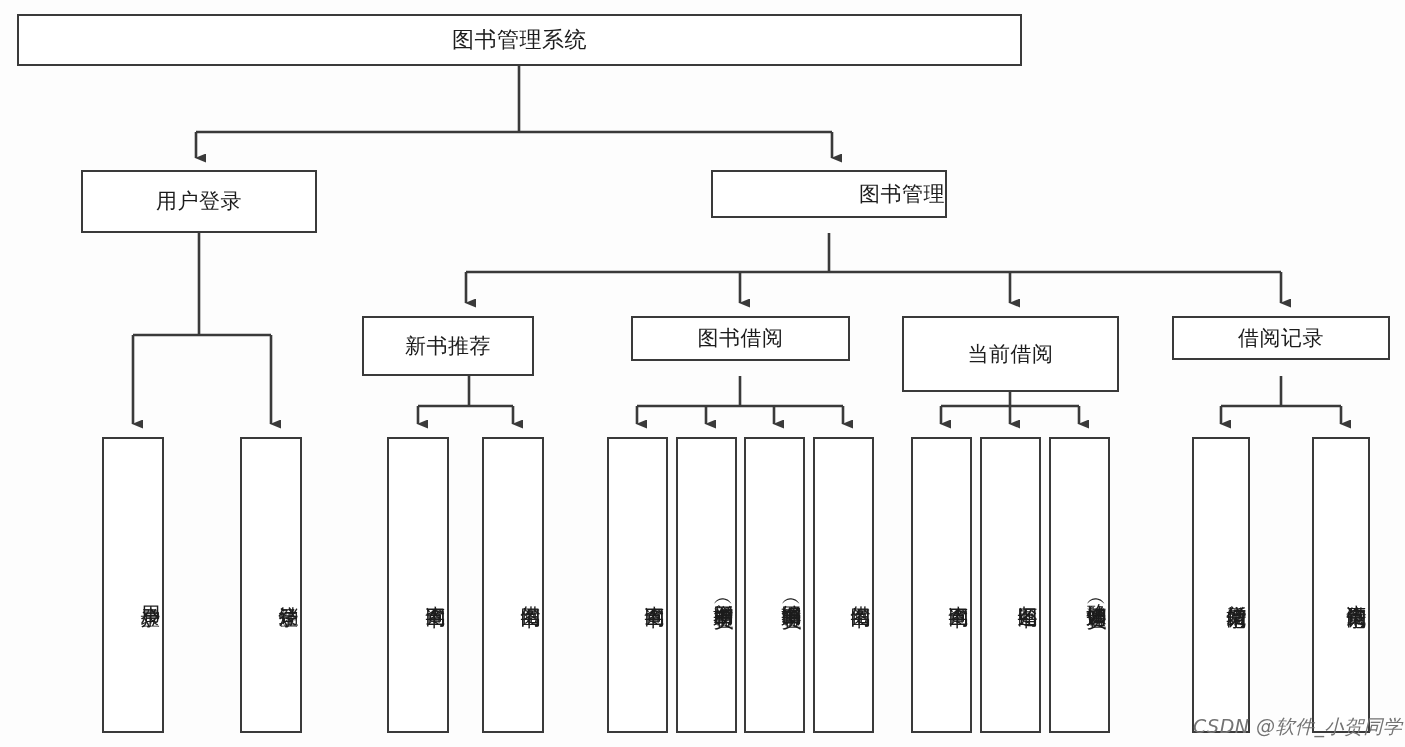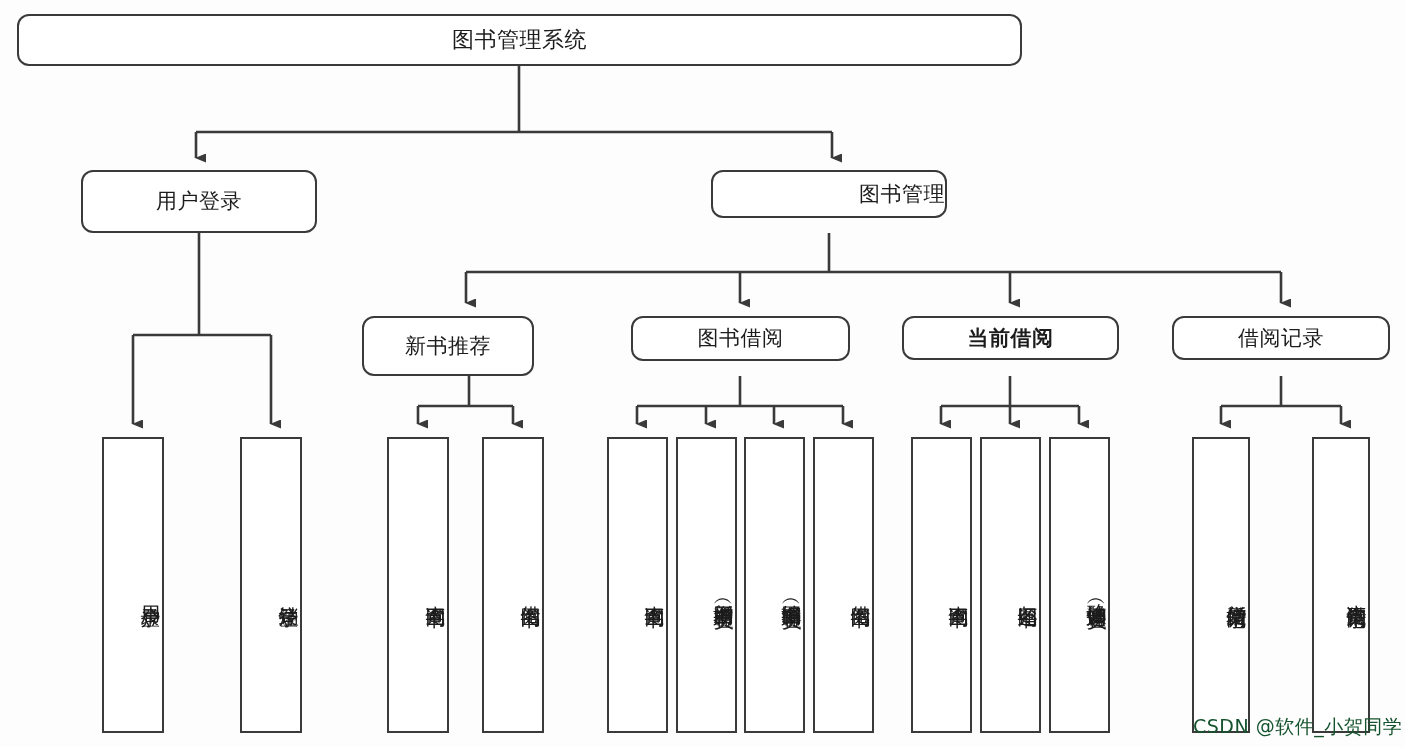--- a/index.html
+++ b/index.html
@@ -30,21 +30,20 @@
     border: 2px solid #3a3a3a;
     display: flex;
     align-items: center;
     justify-content: center;
     color: #1c1c1c;
   }
   .node.h-node {
     font-size: 21px;
     letter-spacing: 0.5px;
     line-height: 1;
-    border-radius: 12px;
   }
   .node.root-node {
     font-size: 22px;
   }
   .node.v-node {
     writing-mode: vertical-rl;
     text-orientation: upright;
     font-size: 20px;
     line-height: 1.18;
     letter-spacing: 1px;
@@ -52,25 +51,26 @@
     align-items: flex-start;
     justify-content: center;
     white-space: nowrap;
   }
   .node.v-node > span {
     writing-mode: vertical-rl;
     text-orientation: upright;
   }
   .watermark {
     position: absolute;
-    color: #14532d;
+    color: #737373;
     font-size: 19px;
     letter-spacing: 0.5px;
     white-space: nowrap;
     user-select: none;
+    font-style: italic;
   }
 </style>
 </head>
 <body>
 
 <div id="canvas">
 
   <svg class="wires" viewBox="0 0 1405 747">
     <defs>
       <marker id="arrow" markerWidth="9" markerHeight="11" refX="4.5" refY="10" orient="auto" markerUnits="userSpaceOnUse">
@@ -131,21 +131,21 @@
   <div class="node h-node" style="left:711px; top:170px; width:236px; height:48px;justify-content:flex-end;">
     <span>图书管理</span>
   </div>
 
   <div class="node h-node" style="left:362px; top:316px; width:172px; height:60px;">
     <span>新书推荐</span>
   </div>
   <div class="node h-node" style="left:631px; top:316px; width:219px; height:45px;">
     <span>图书借阅</span>
   </div>
-  <div class="node h-node" style="left:902px; top:316px; width:217px; height:44px;font-weight:bold;">
+  <div class="node h-node" style="left:902px; top:316px; width:217px; height:76px;">
     <span>当前借阅</span>
   </div>
   <div class="node h-node" style="left:1172px; top:316px; width:218px; height:44px;">
     <span>借阅记录</span>
   </div>
 
   <div class="node v-node" style="left:102px; top:437px; width:62px; height:296px;">
     <span>用户登录</span>
   </div>
   <div class="node v-node" style="left:240px; top:437px; width:62px; height:296px;">

